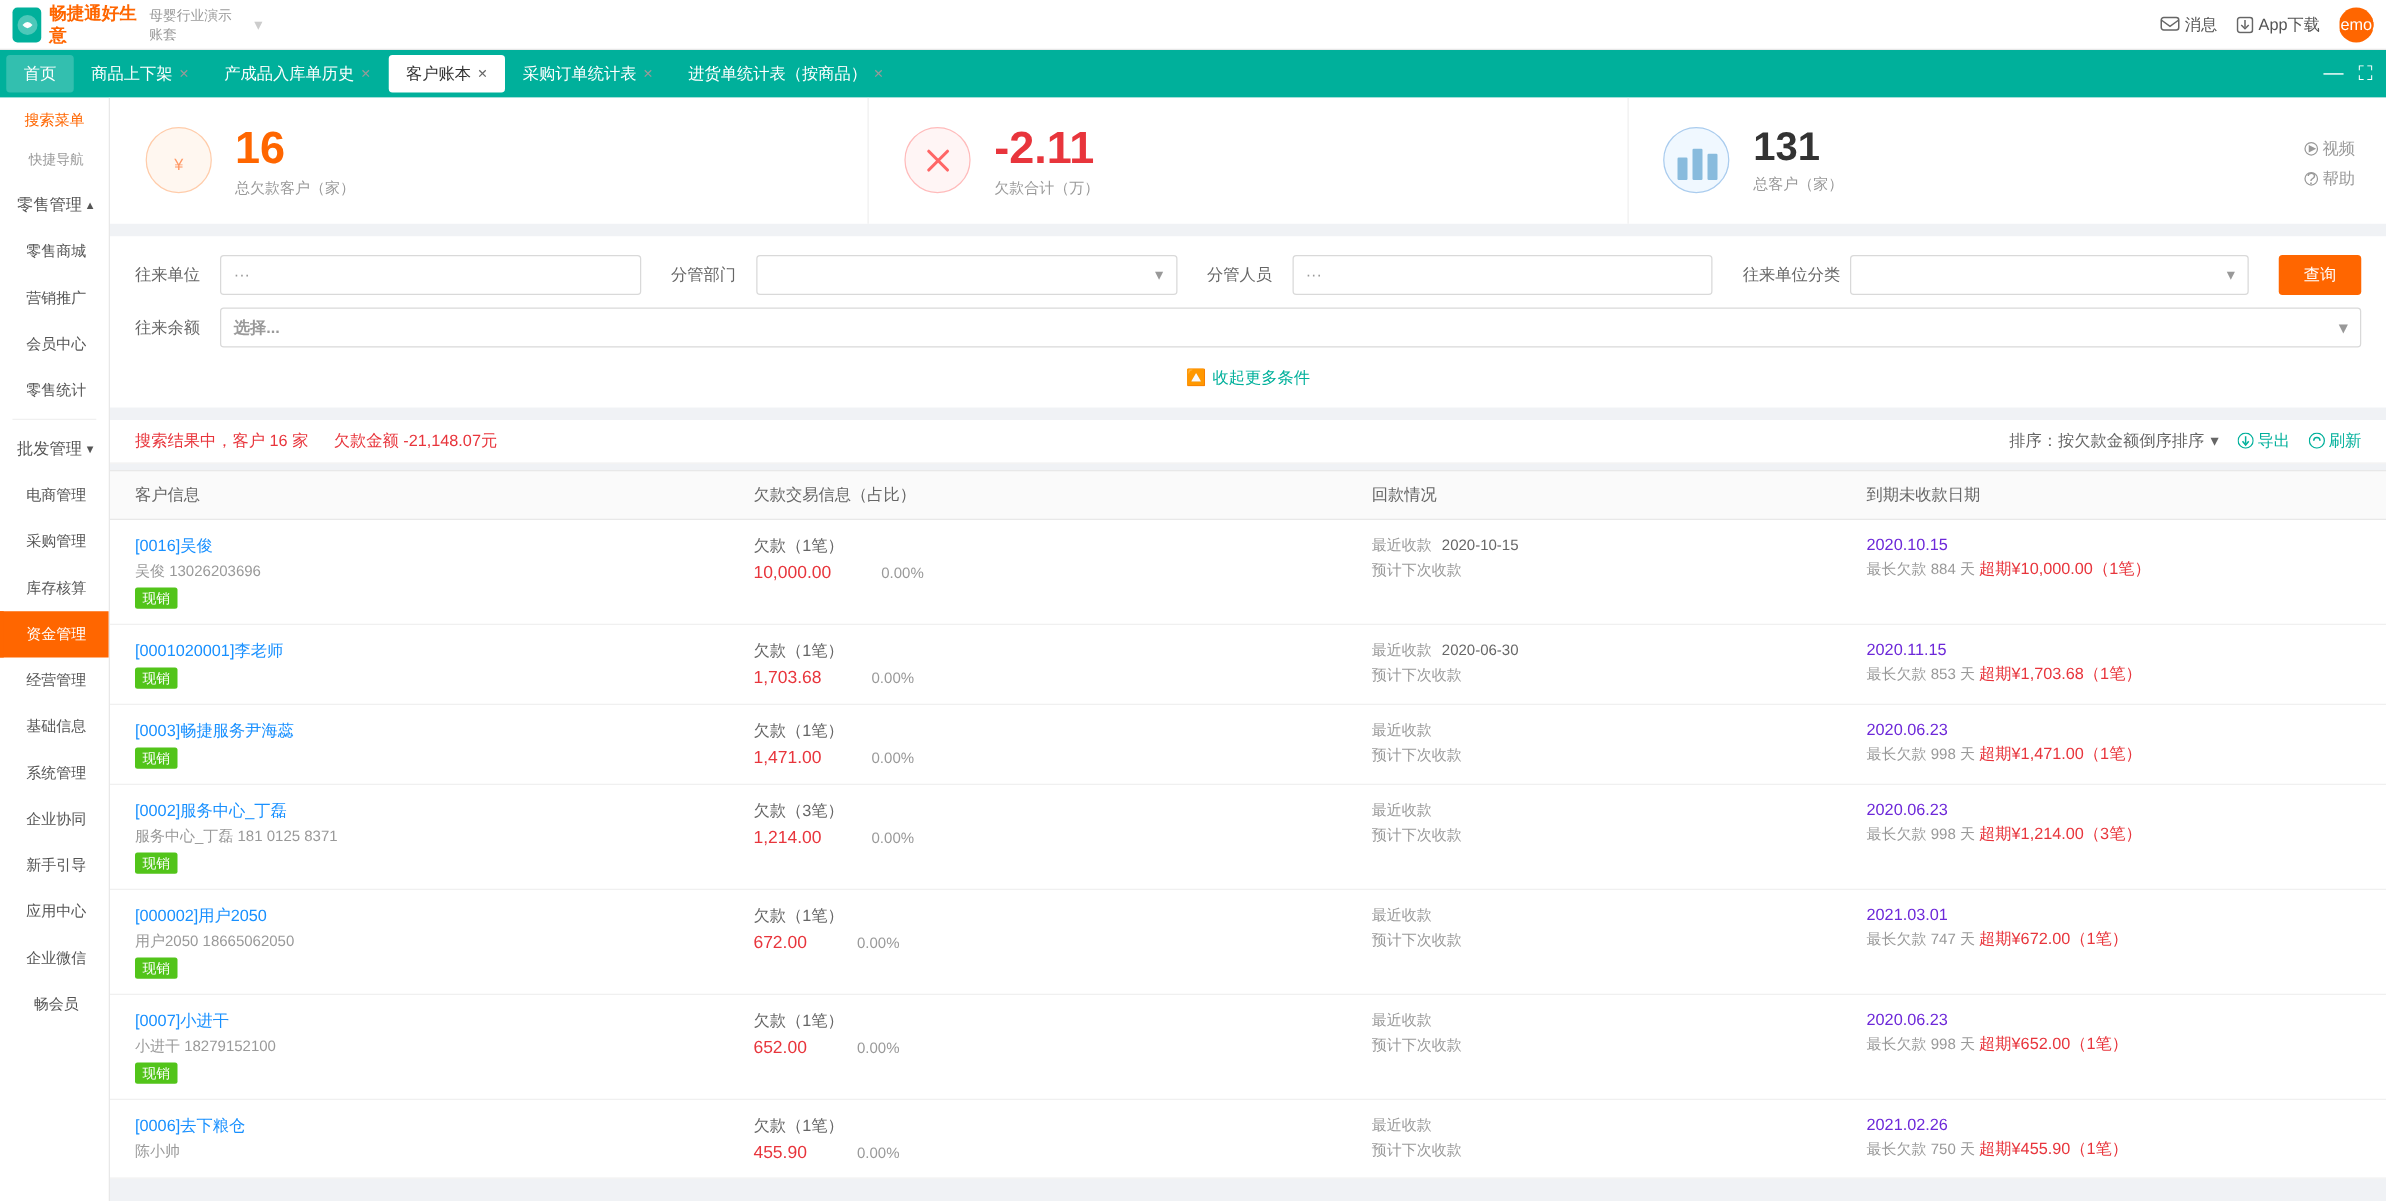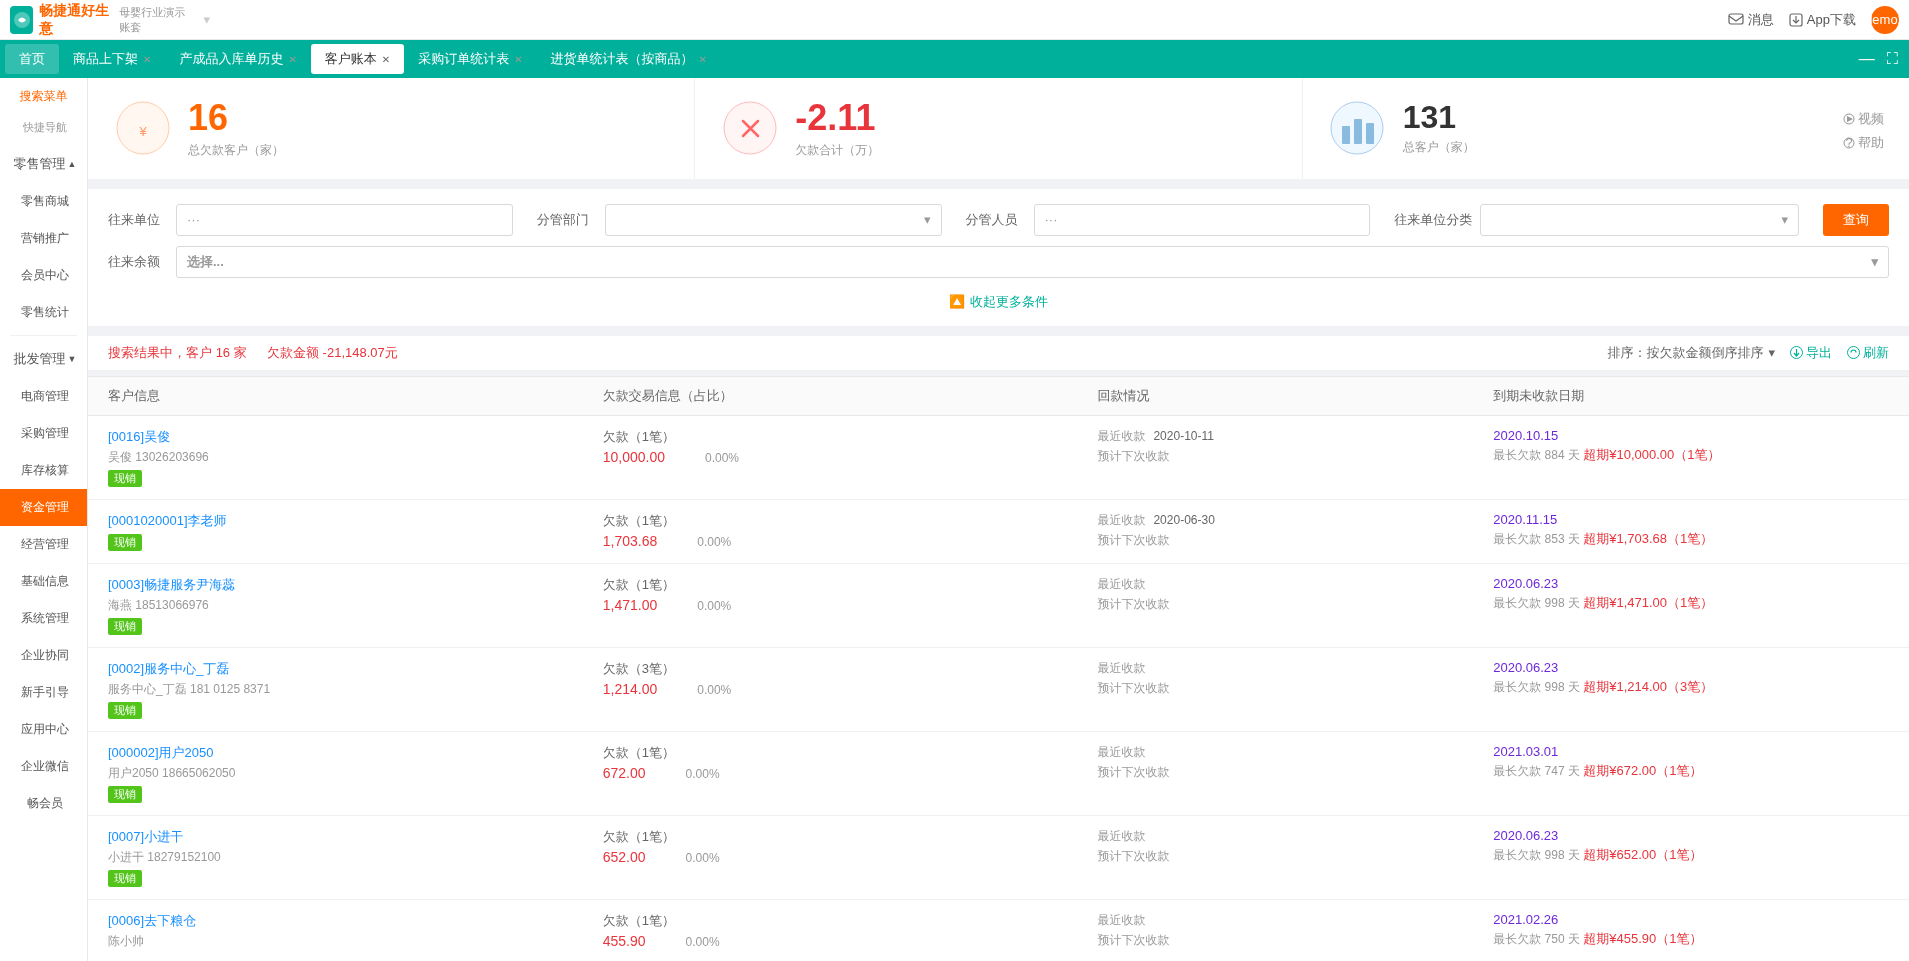--- a/index.html
+++ b/index.html
@@ -373,21 +373,21 @@
     <div class="td-debt">
       <div class="debt-count">欠款（1笔）</div>
       <div class="debt-row">
         <span class="debt-amount">10,000.00</span>
         <span class="debt-percent">0.00%</span>
       </div>
     </div>
     <div class="td-return">
       <div class="return-row">
         <span class="return-label">最近收款</span>
-        <span class="return-date">2020-10-11</span>
+        <span class="return-date">2020-10-15</span>
       </div>
       <div class="return-sub">预计下次收款</div>
     </div>
     <div class="td-due">
       <div class="due-date">2020.10.15</div>
       <div class="due-overdue">
         最长欠款 884 天 <span class="overdue-link">超期¥10,000.00（1笔）</span>
       </div>
     </div>
   </div>
@@ -413,21 +413,20 @@
     <div class="td-due">
       <div class="due-date">2020.11.15</div>
       <div class="due-overdue">
         最长欠款 853 天 <span class="overdue-link">超期¥1,703.68（1笔）</span>
       </div>
     </div>
   </div>
             <div class="table-row">
     <div class="td-customer">
       <div class="customer-name-link">[0003]畅捷服务尹海蕊</div>
-      <div class="customer-sub">海燕 18513066976</div>
       <span class="customer-tag">现销</span>
     </div>
     <div class="td-debt">
       <div class="debt-count">欠款（1笔）</div>
       <div class="debt-row">
         <span class="debt-amount">1,471.00</span>
         <span class="debt-percent">0.00%</span>
       </div>
     </div>
     <div class="td-return">

